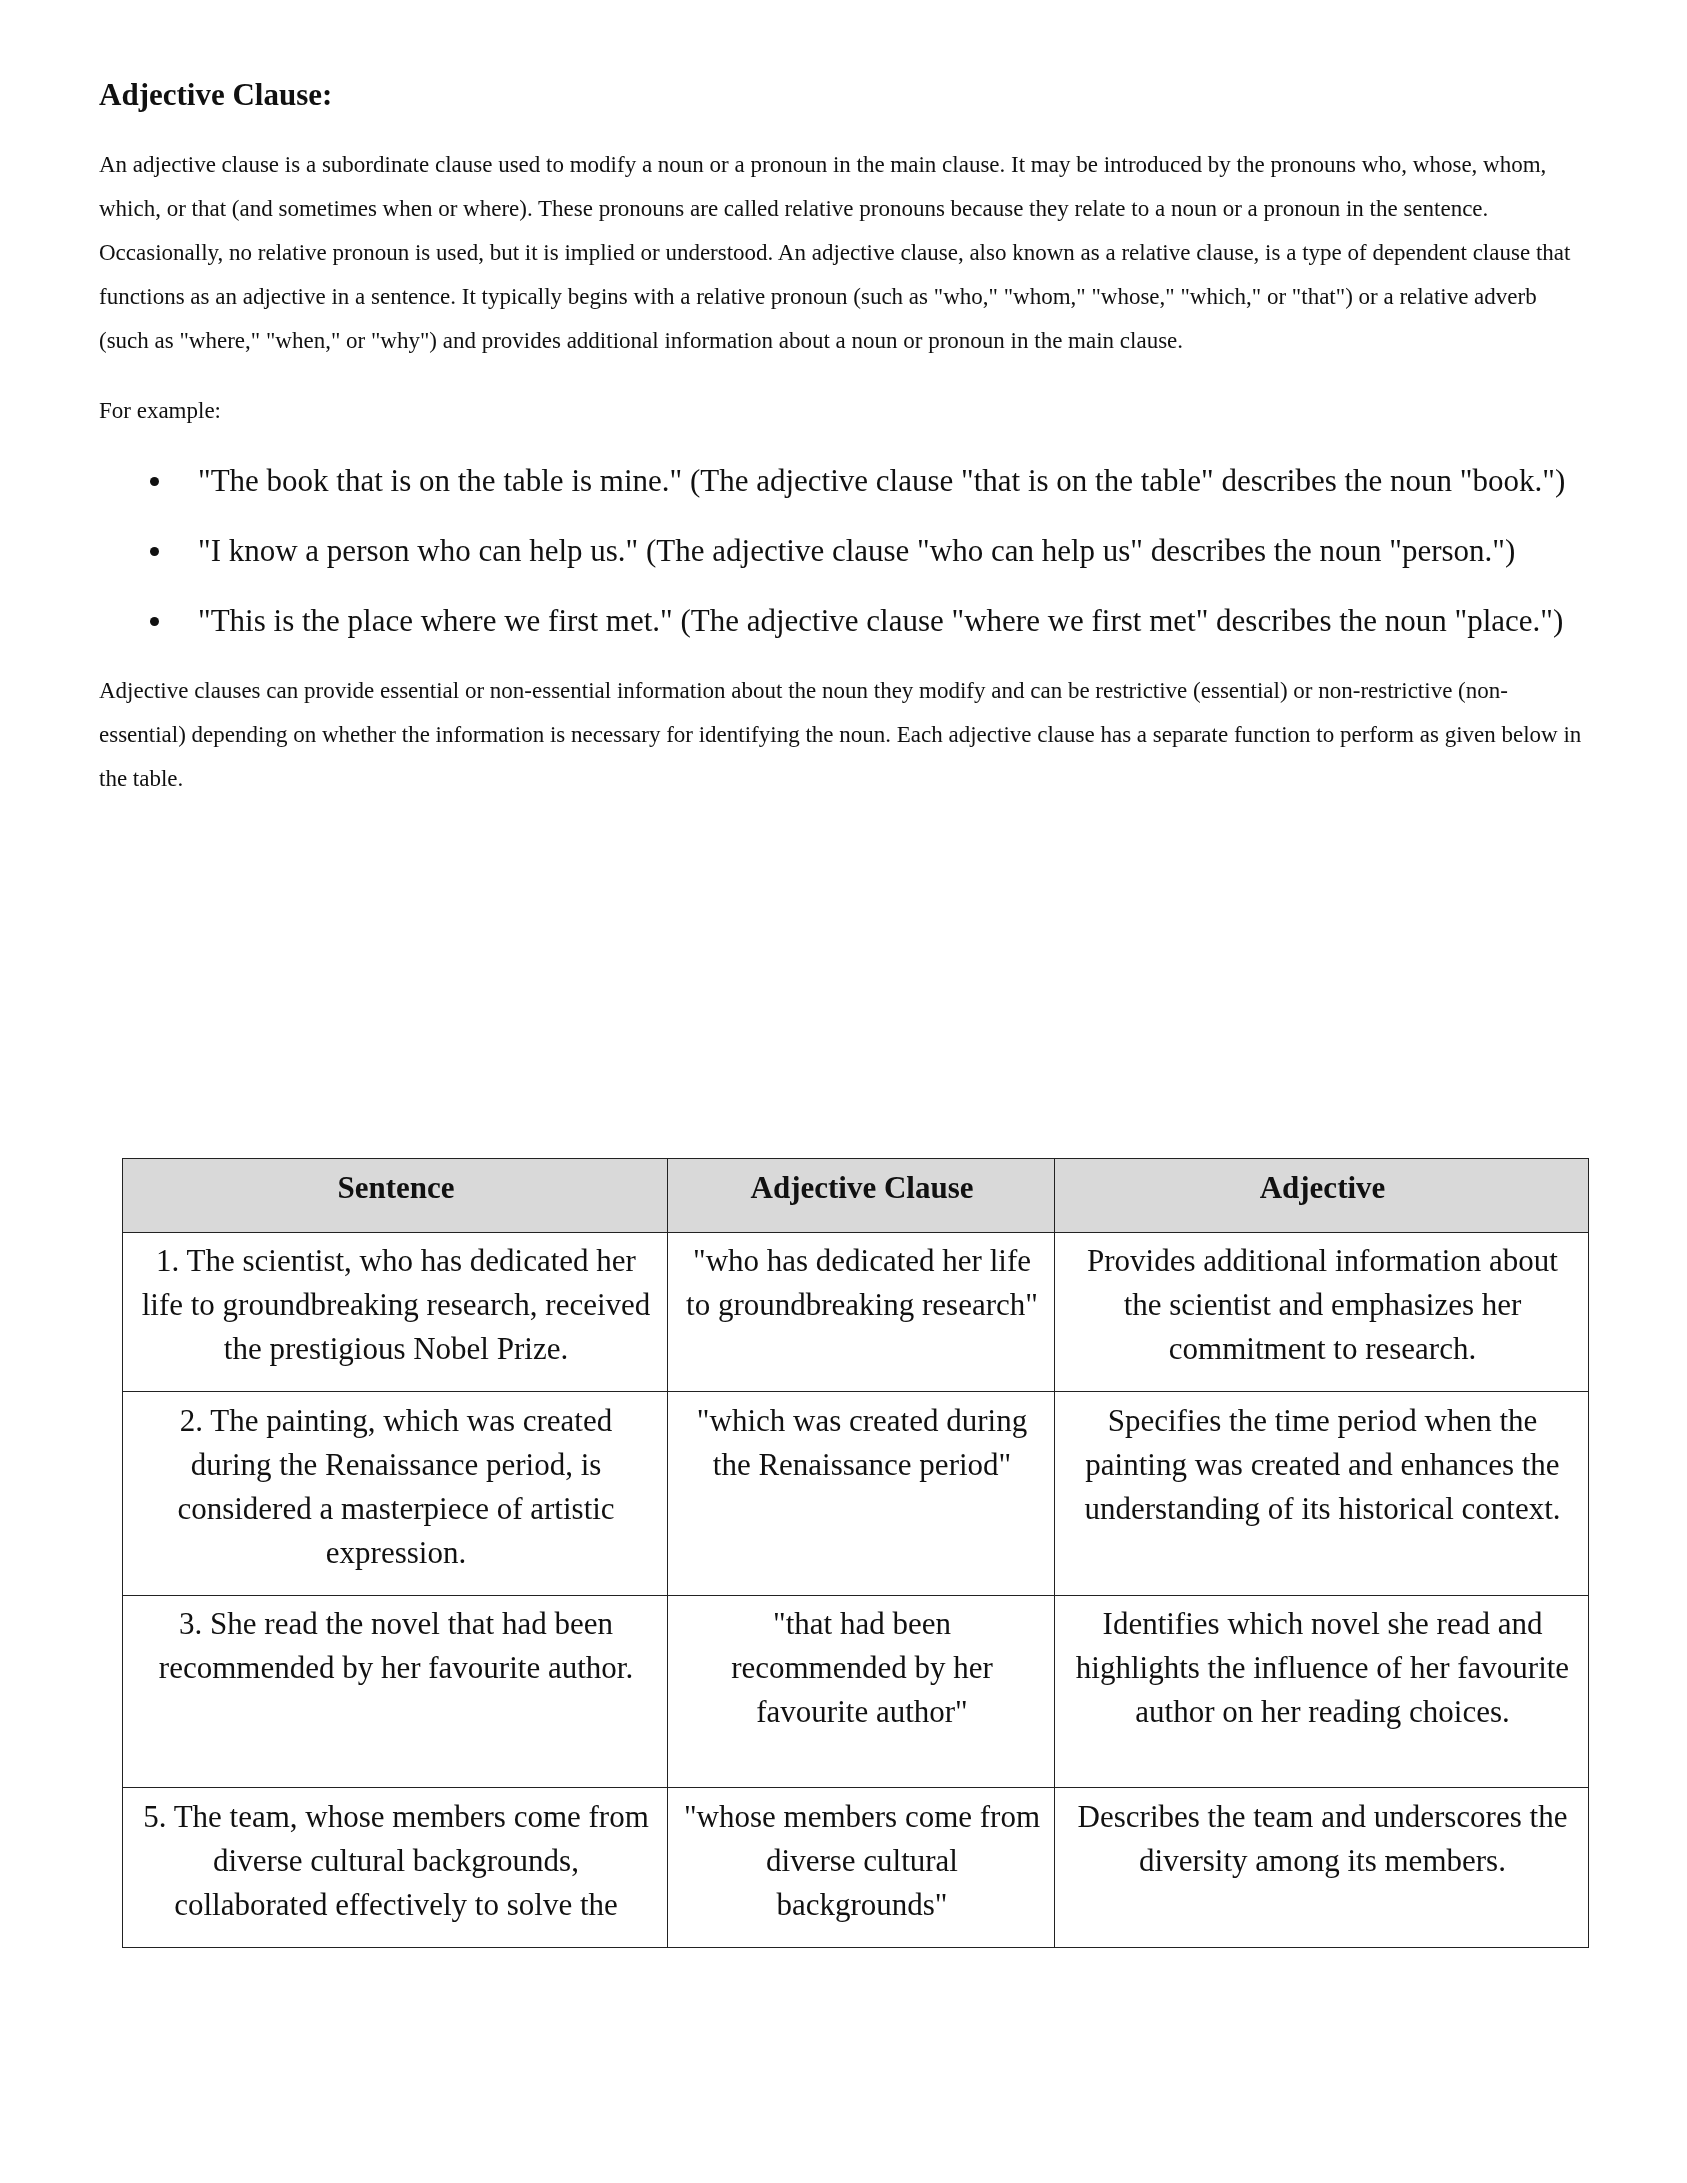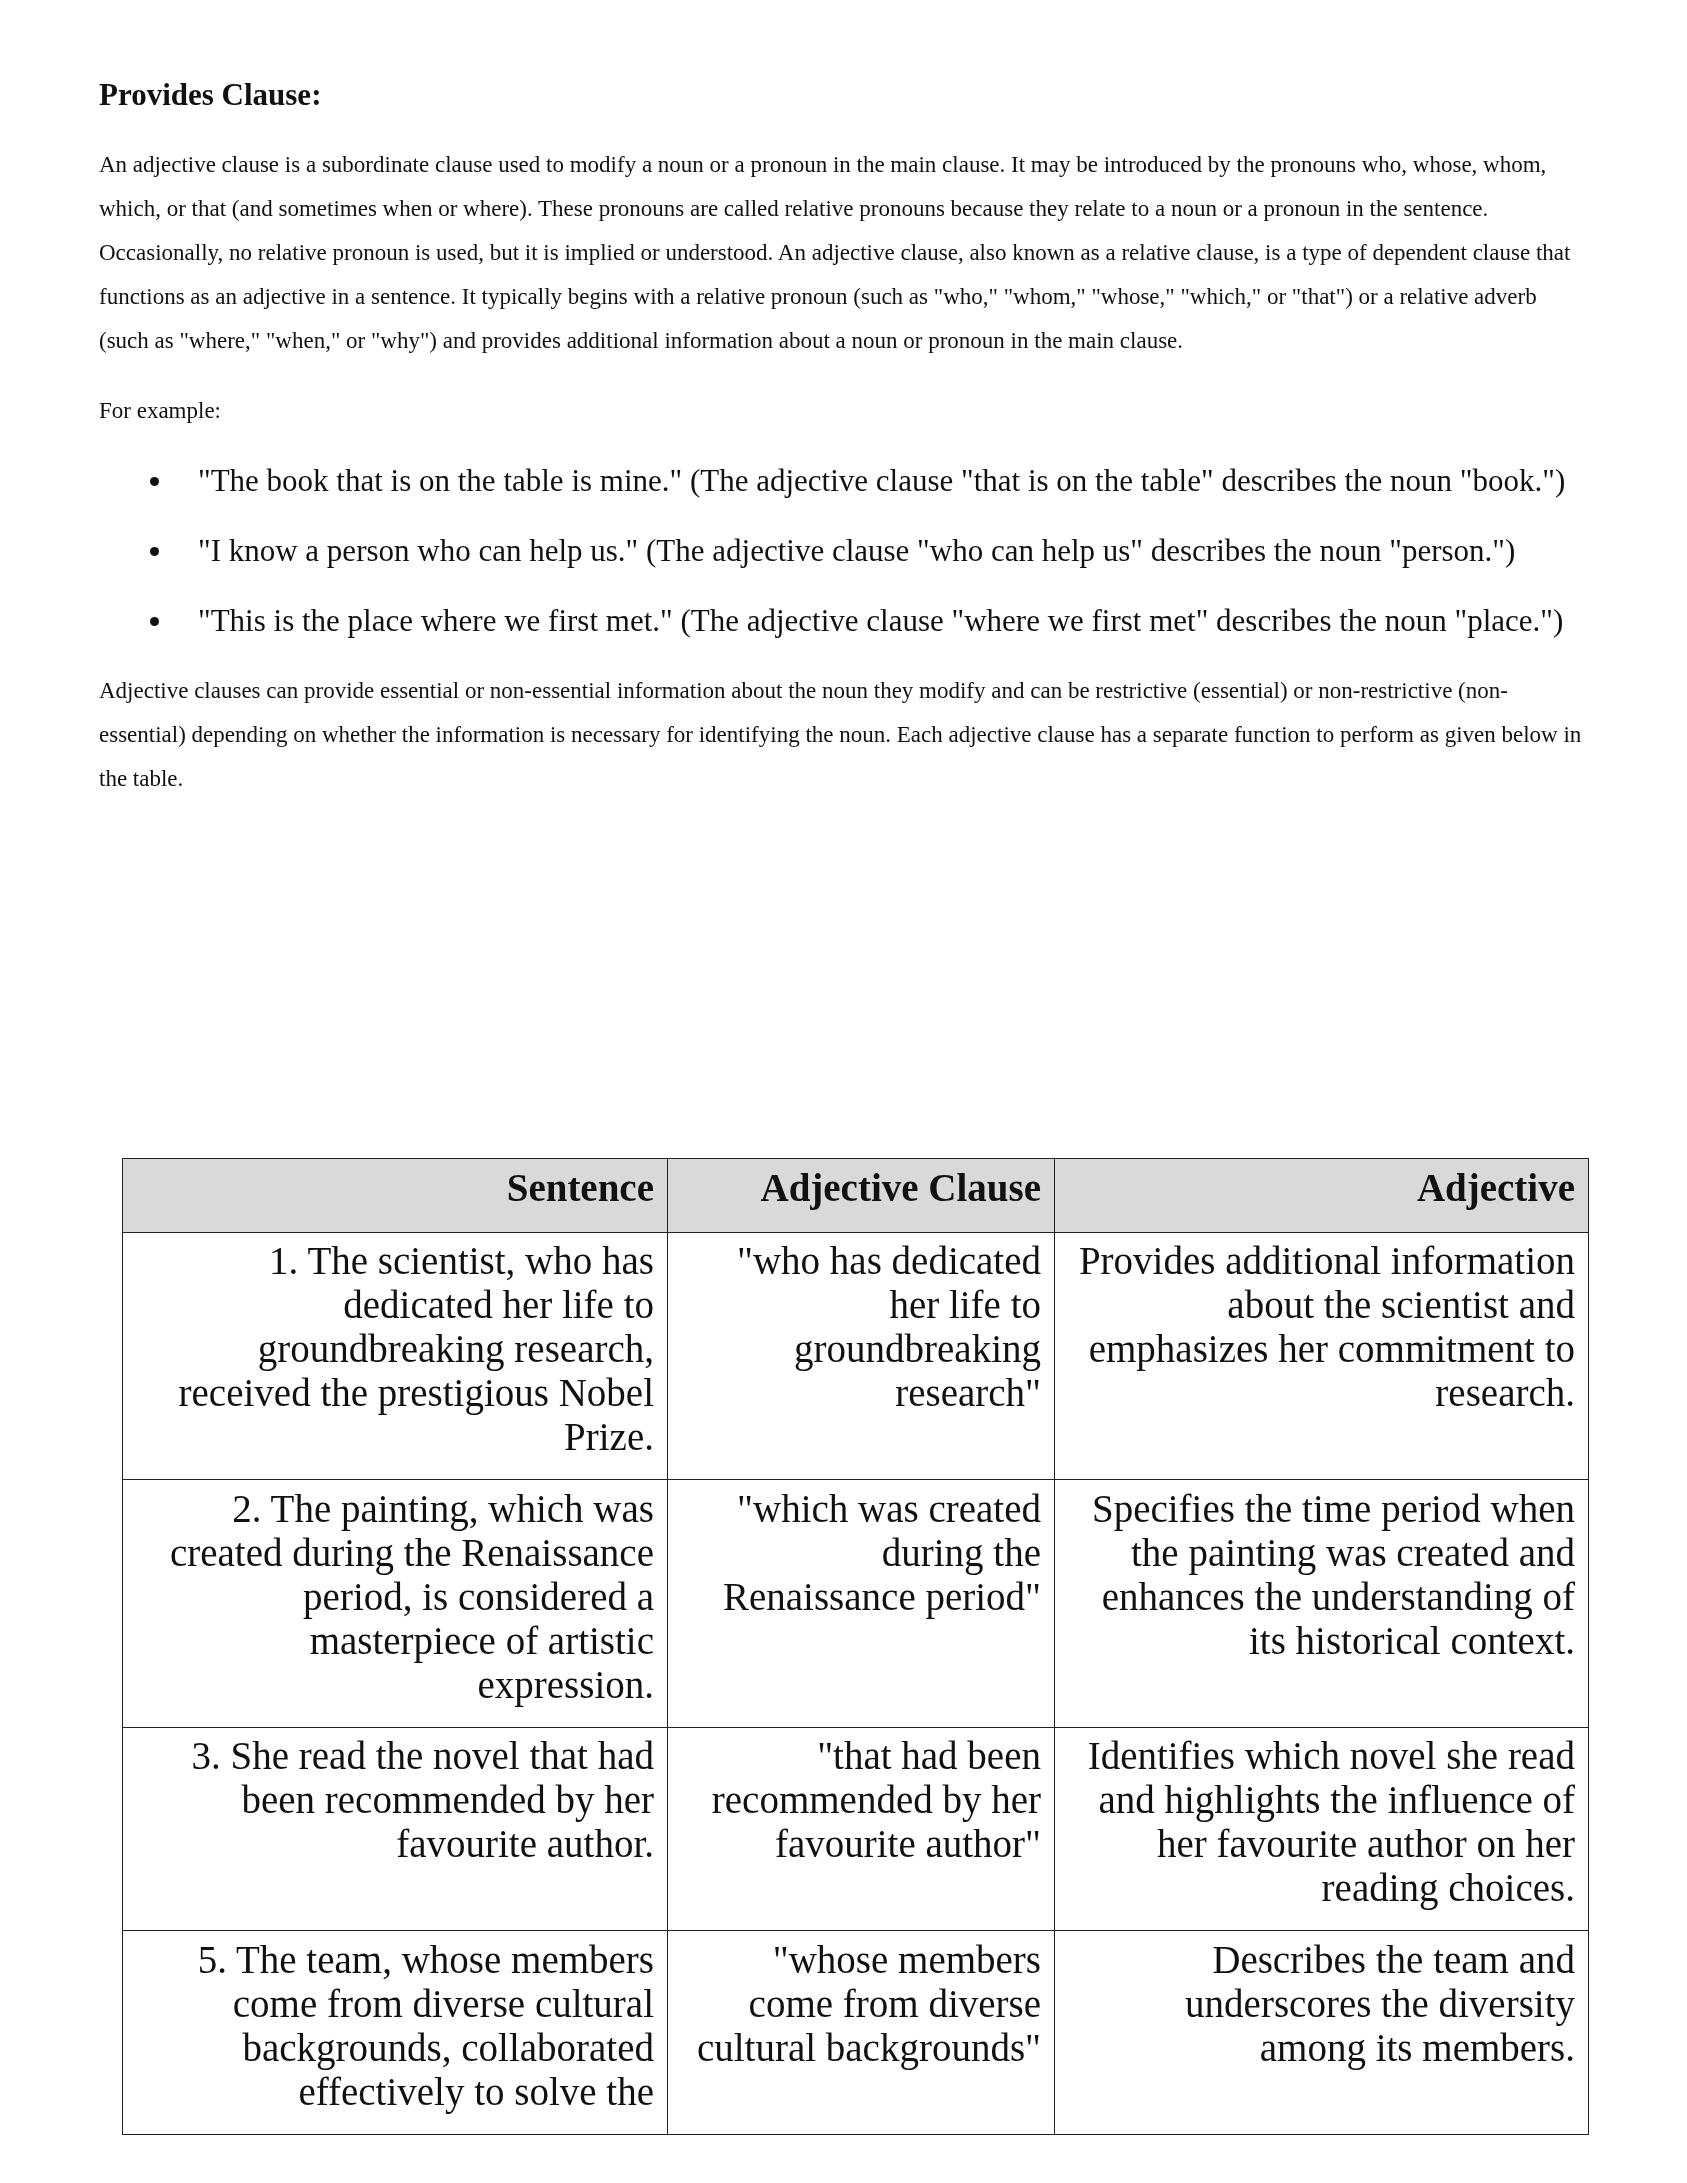--- a/index.html
+++ b/index.html
@@ -5,33 +5,33 @@
   html, body { margin: 0; padding: 0; background: #ffffff; }
   body { width: 1687px; height: 2183px; position: relative; overflow: hidden;
          font-family: "Liberation Serif", serif; color: #111111; }
   .page { position: absolute; left: 99px; top: 73px; width: 1483px; }
   .title { font-weight: bold; font-size: 31px; line-height: 44px; margin: 0 0 26px 0; }
   .para { font-size: 23px; line-height: 44px; margin: 0 0 26px 0; }
   .bullets { list-style: none; margin: 0 0 26px 0; padding: 0; }
   .bullets li { position: relative; padding-left: 99px; font-size: 31px; line-height: 44px; margin-bottom: 26px; }
   .bullets li .dot { position: absolute; left: 51px; top: 18px; width: 9px; height: 9px; border-radius: 50%; background: #111; }
   table.clauses { position: absolute; left: 122px; top: 1158px; border-collapse: collapse; width: 1466px; table-layout: fixed; }
-  table.clauses th, table.clauses td { border: 1.6px solid #222; font-size: 39px; line-height: 44px; vertical-align: top; text-align: right; padding: 6.6px 13px 20px 15px; }
+  table.clauses th, table.clauses td { border: 1.6px solid #222; font-size: 31px; line-height: 44px; vertical-align: top; text-align: center; padding: 6.6px 13px 20px 15px; }
   table.clauses th { background: #d9d9d9; font-weight: bold; height: 46px; }
   col.c1 { width: 545px; } col.c2 { width: 387px; } col.c3 { width: 534px; }
   tr.r1 td { height: 107px; margin-left: 20px; }
   tr.r2 td { height: 148px; }
   tr.r3 td { height: 165px; margin-left: 36px; }
   tr.r4 td { height: 111px; }
 </style>
 </head>
 <body>
 
 <div class="page">
-  <h1 class="title">Provides Clause:</h1>
+  <h1 class="title">Adjective Clause:</h1>
   <p class="para">An adjective clause is a subordinate clause used to modify a noun or a pronoun in the main clause. It may be introduced by the pronouns who, whose, whom, which, or that (and sometimes when or where). These pronouns are called relative pronouns because they relate to a noun or a pronoun in the sentence. Occasionally, no relative pronoun is used, but it is implied or understood. An adjective clause, also known as a relative clause, is a type of dependent clause that functions as an adjective in a sentence. It typically begins with a relative pronoun (such as "who," "whom," "whose," "which," or "that") or a relative adverb (such as "where," "when," or "why") and provides additional information about a noun or pronoun in the main clause.</p>
   <p class="para">For example:</p>
   <ul class="bullets">
     <li>
       <span class="dot"></span>
       <span>"The book that is on the table is mine." (The adjective clause "that is on the table" describes the noun "book.")</span>
     </li>
     <li>
       <span class="dot"></span>
       <span>"I know a person who can help us." (The adjective clause "who can help us" describes the noun "person.")</span>

